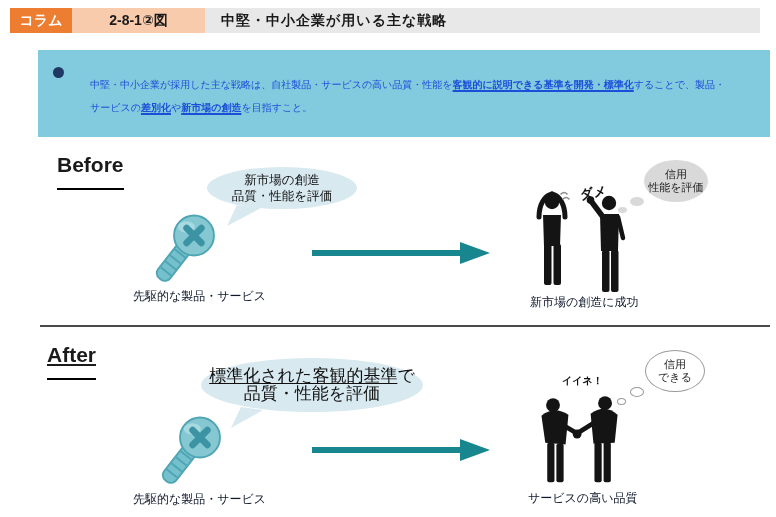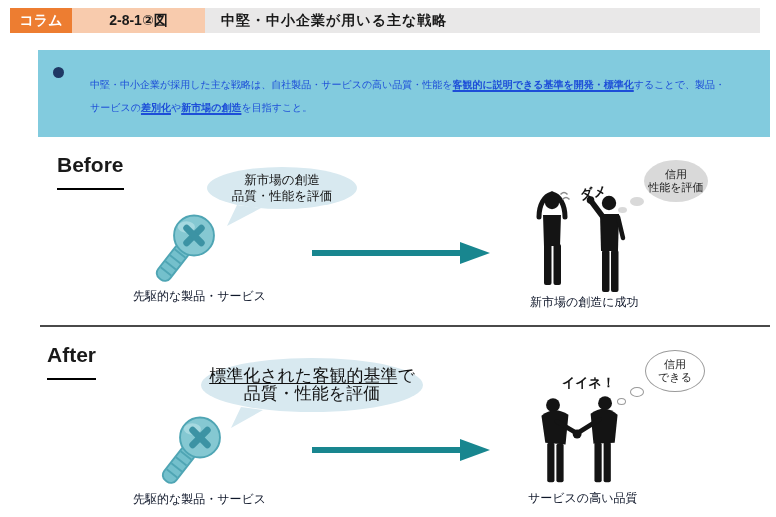--- a/index.html
+++ b/index.html
@@ -116,21 +116,21 @@
     <span>信用</span>
     <span>性能を評価</span>
   </div>
   <div class="dot gray" style="left:630px;top:197px;width:14px;height:9px;"></div>
   <div class="dot gray" style="left:618px;top:207px;width:9px;height:6px;"></div>
 
   <div class="caption" style="left:530px;top:294px;">新市場の創造に成功</div>
 
   <div class="divider"></div>
 
-  <div class="sec-h" style="top:343px;left:47px;">After</div>
+  <div class="sec-h" style="top:343px;left:47px;text-decoration:underline;">After</div>
 
   <div class="bubble" style="left:201px;top:358px;width:222px;height:54px;font-size:17px;line-height:18px;">
     <span><span class="u">標準化された客観的基準</span><span>で</span></span>
     <span>品質・性能を評価</span>
   </div>
   <svg class="bubble-tail" style="left:230px;top:407px;" width="34" height="22">
     <polygon points="1,21 11,0 33,3" fill="#D8E9F0"></polygon>
   </svg>
 
   <svg class="abs" style="left:143px;top:409px;" width="95" height="95" viewBox="0 0 100 100">
@@ -160,21 +160,21 @@
       <rect x="21" y="62" width="7.5" height="41" rx="2"></rect>
       <rect x="30.5" y="63" width="7.5" height="40" rx="2"></rect>
       <circle cx="81" cy="21" r="7.2"></circle>
       <path d="M94,33 Q81,21 66,32 L69,63 L91,62 Z"></path>
       <path d="M75,38 L51,53" stroke="#141414" stroke-width="5" fill="none" stroke-linecap="round"></path>
       <circle cx="52" cy="53" r="4.6"></circle>
       <rect x="70" y="62" width="7.5" height="41" rx="2"></rect>
       <rect x="79.5" y="61" width="7.5" height="42" rx="2"></rect>
     </g>
   </svg>
-  <div class="shout" style="left:562px;top:374px;font-size:13px;">イイネ！</div>
+  <div class="shout" style="left:562px;top:374px;font-size:10px;">イイネ！</div>
 
   <div class="thought white" style="left:645px;top:350px;width:60px;height:42px;">
     <span>信用</span>
     <span>できる</span>
   </div>
   <div class="dot white" style="left:630px;top:387px;width:14px;height:10px;"></div>
   <div class="dot white" style="left:617px;top:398px;width:9px;height:7px;"></div>
 
   <div class="caption" style="left:528px;top:490px;">サービスの高い品質</div>
 

